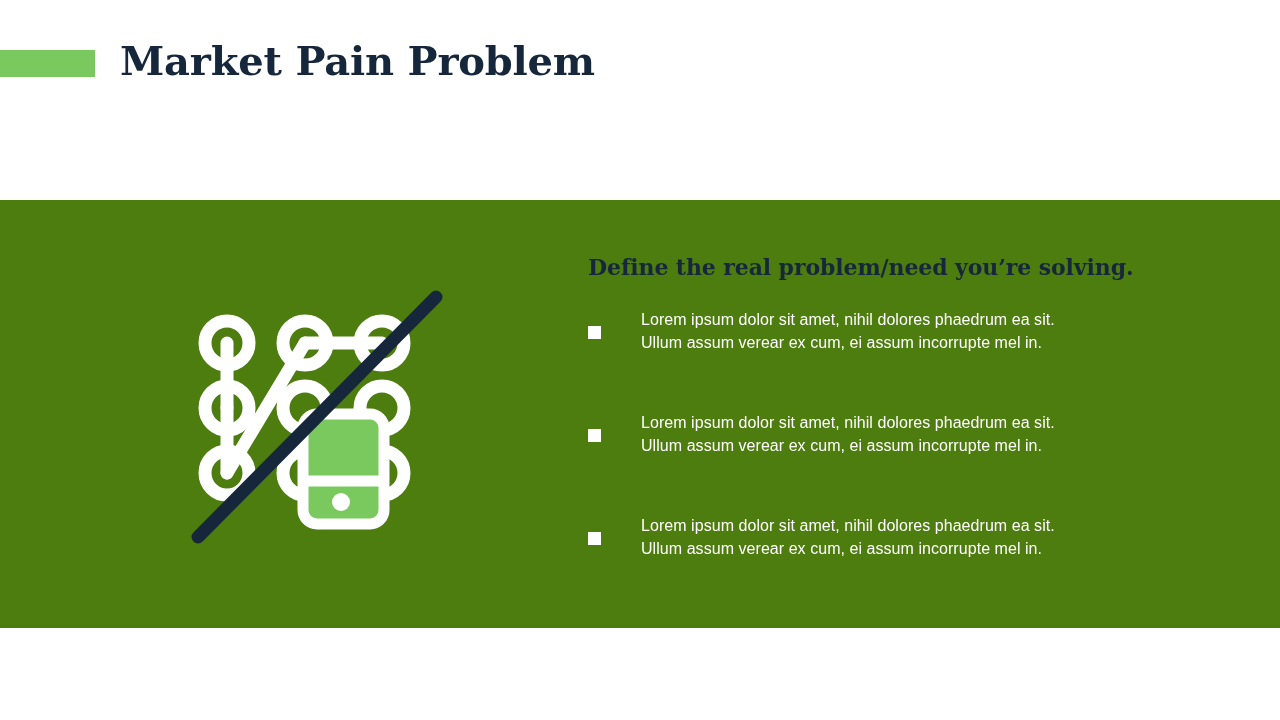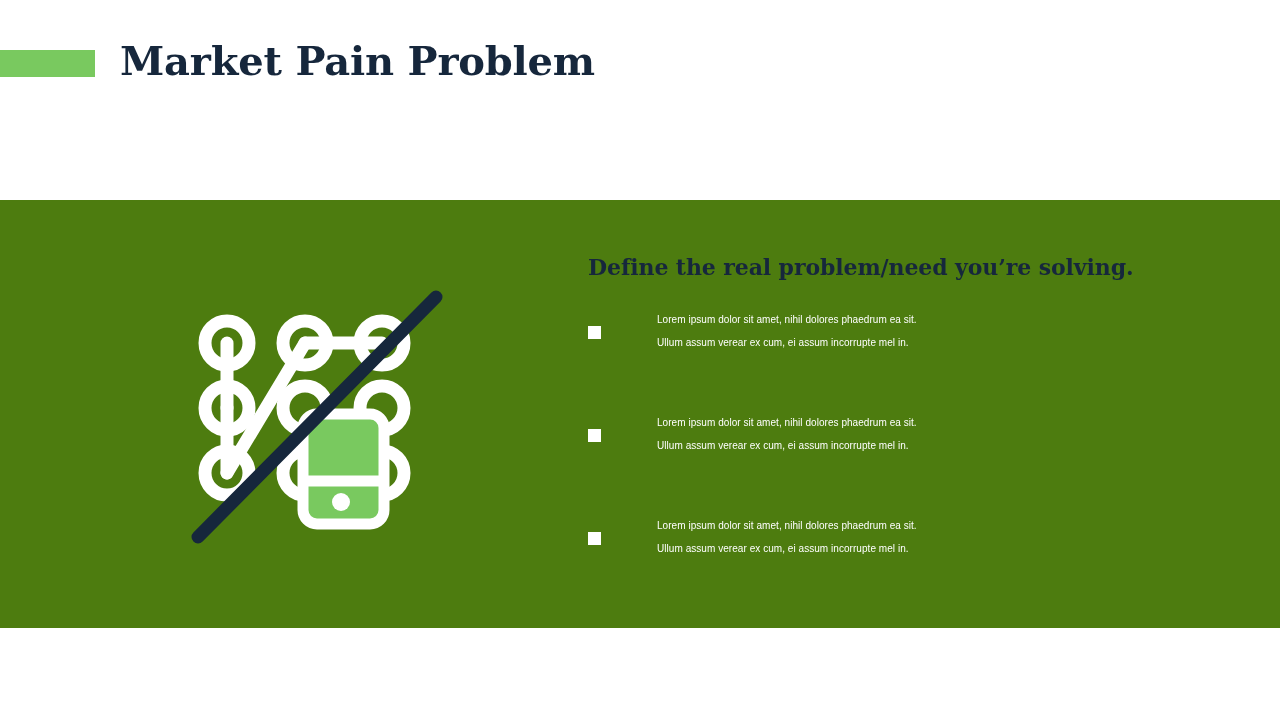--- a/index.html
+++ b/index.html
@@ -97,23 +97,23 @@
 
   .bullet-marker {
     flex: 0 0 auto;
     width: 13px;
     height: 13px;
     background: #ffffff;
     margin-top: 18px;
   }
 
   .bullet-text {
-    margin-left: 56px;
+    margin-left: 40px;
     font-family: "Liberation Sans", sans-serif;
-    font-size: 10px;
+    font-size: 16px;
     line-height: 23px;
     color: #ffffff;
     font-weight: 400;
     letter-spacing: 0.05px;
   }
   .bullet-text .line { display: block; white-space: nowrap; }
 </style>
 </head>
 <body>
 

